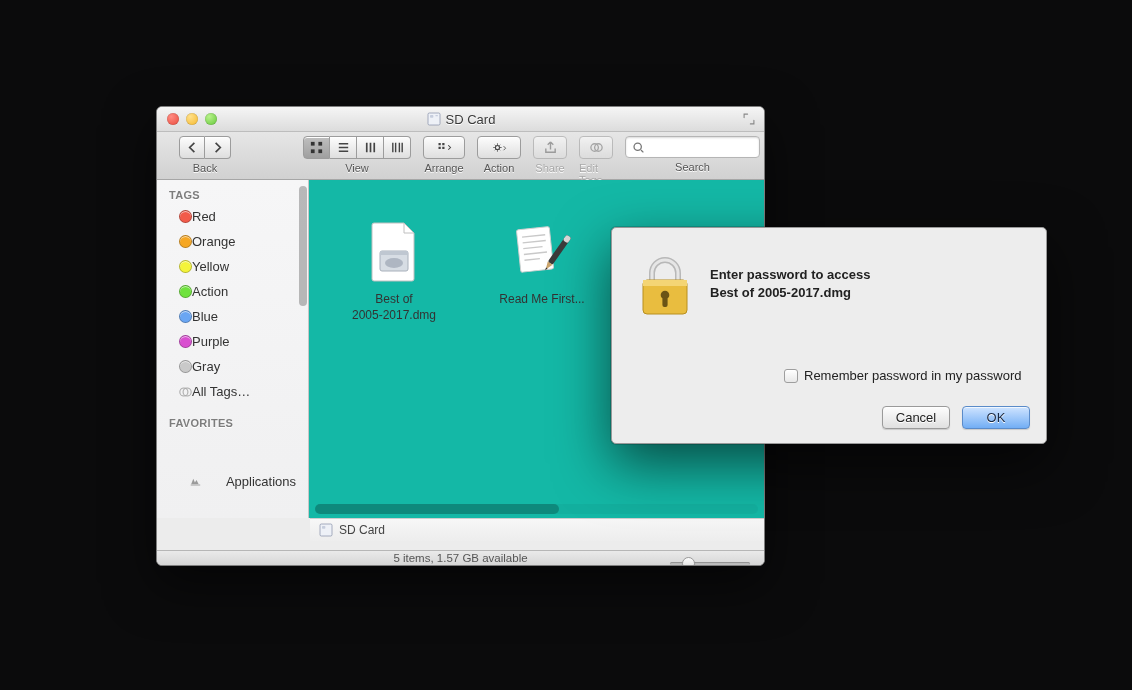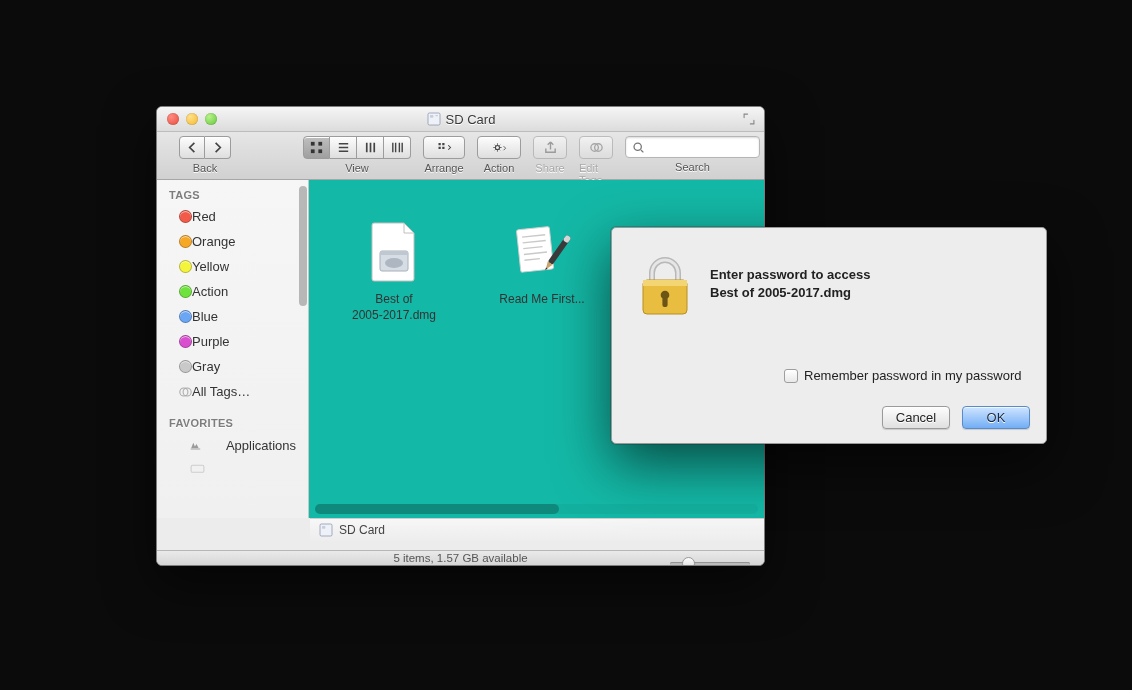--- a/index.html
+++ b/index.html
@@ -28,21 +28,21 @@
   .searchbox{margin-left:auto;display:flex;flex-direction:column;align-items:center;}
   .searchbox .sf{width:135px;height:22px;border:1px solid #b5b5b5;border-radius:4px;background:#fff;display:flex;align-items:center;padding:0 6px;box-shadow:inset 0 1px 2px rgba(0,0,0,.15);}
   .searchbox .sf svg{width:13px;height:13px;color:#777;}
   .body{position:absolute;top:73px;left:0;right:0;bottom:47px;display:flex;}
   .sidebar{width:152px;background:linear-gradient(#f6f6f7,#f0f0f1);border-right:1px solid #c6c6c6;overflow:hidden;padding-top:6px;position:relative;}
   .sbscroll{position:absolute;right:1px;top:6px;width:8px;height:120px;background:rgba(0,0,0,.25);border-radius:4px;}
   .sbh{font-size:11px;font-weight:bold;color:#7d7d7d;text-shadow:0 1px 0 #fff;padding:3px 12px;letter-spacing:.3px;}
   .tagrow{display:flex;align-items:center;padding:5px 12px 5px 22px;color:#333;}
   .dot{width:13px;height:13px;border-radius:50%;border:.5px solid rgba(0,0,0,.25);box-shadow:inset 0 1px 0 rgba(255,255,255,.6);}
   .alltags{width:13px;height:13px;display:flex;align-items:center;justify-content:center;}
-  .favrow{display:flex;align-items:center;gap:24px;padding:5px 12px 5px 32px;color:#333;}
+  .favrow{display:flex;align-items:center;gap:24px;padding:5px 12px 5px 32px;color:#333;margin-top:36px;}
   .favrow svg{width:17px;height:17px;color:#7b7b7b;}
   .content{flex:1;background:#14b8a6;position:relative;overflow:hidden;}
   .files{display:flex;gap:38px;padding:40px 30px;}
   .fitem{display:flex;flex-direction:column;align-items:center;width:110px;text-align:center;}
   .ficon{width:62px;height:64px;display:flex;align-items:center;justify-content:center;margin-bottom:8px;}
   .flabel{font-size:12px;color:#333;line-height:1.3;}
   .hscroll{position:absolute;left:6px;right:6px;bottom:4px;height:10px;background:rgba(0,0,0,.04);border-radius:6px;}
   .hscroll .thumb{position:absolute;left:0;top:0;height:10px;width:55%;background:rgba(0,0,0,.22);border-radius:6px;}
   .pathbar{position:absolute;bottom:24px;left:153px;right:0;height:23px;background:linear-gradient(#f7f7f7,#ededed);border-top:1px solid #cecece;display:flex;align-items:center;padding:0 8px;gap:5px;font-size:12px;color:#444;}
   .statusbar{position:absolute;bottom:0;left:0;right:0;height:15px;background:linear-gradient(#eaeaea,#d6d6d6);border-top:1px solid #b6b6b6;display:flex;align-items:center;justify-content:center;font-size:11.5px;color:#555;}

